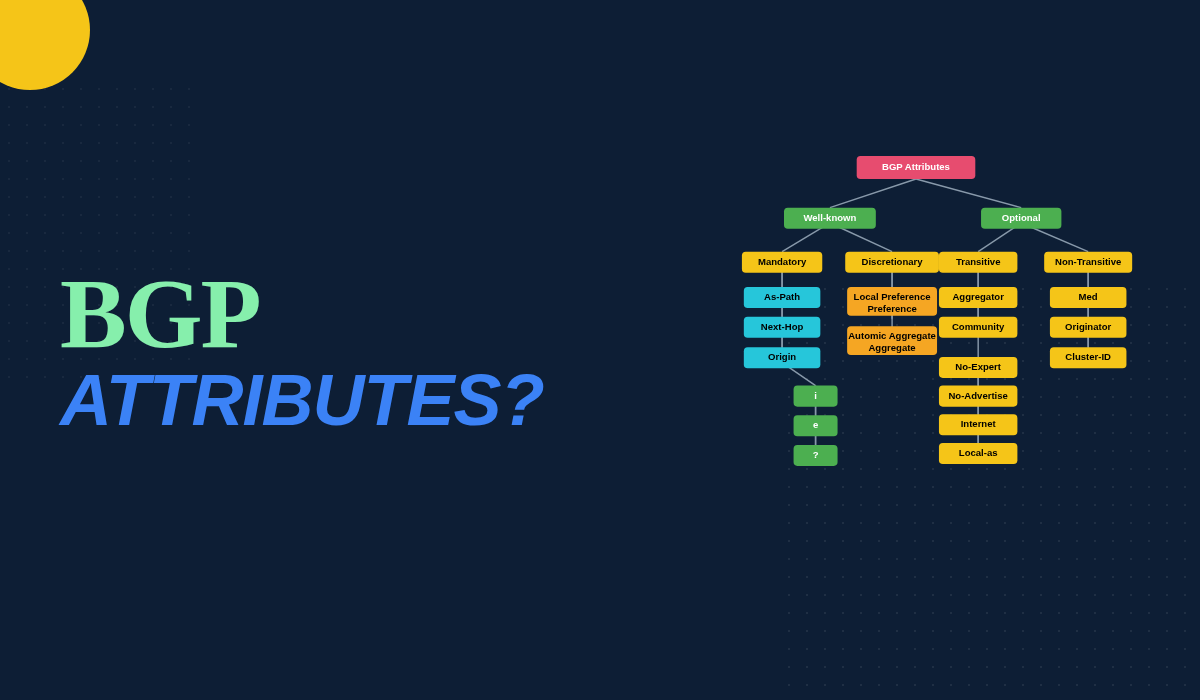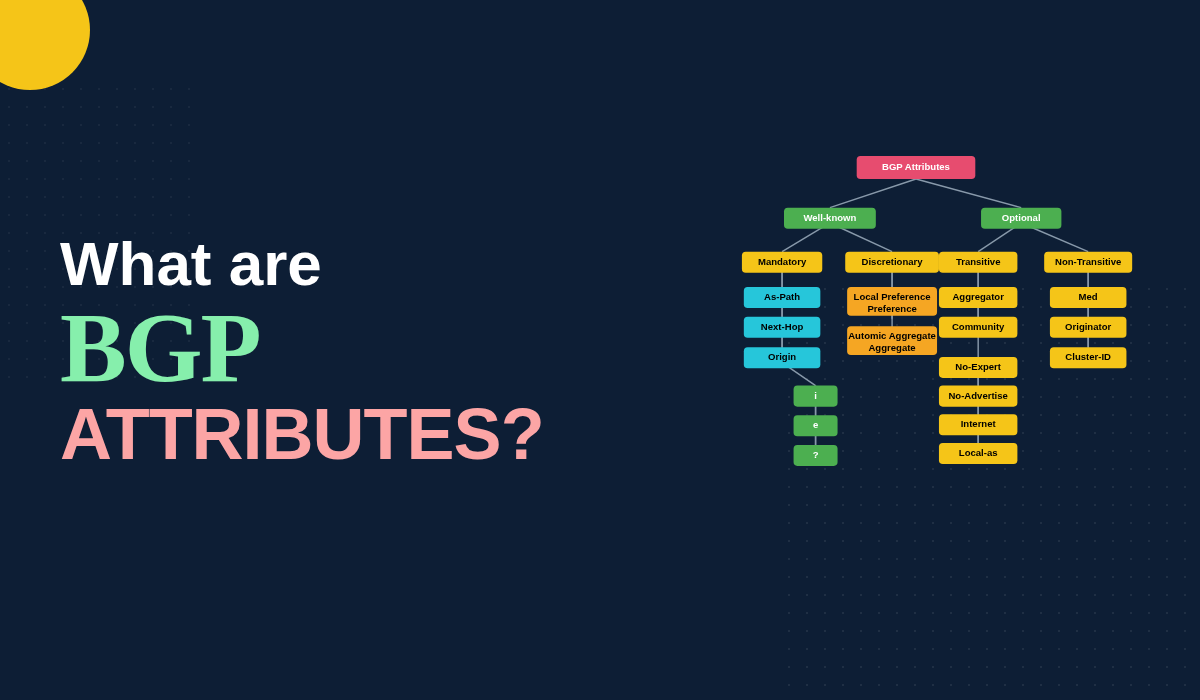--- a/index.html
+++ b/index.html
@@ -74,26 +74,27 @@
     .title-bgp {
       color: #86efac;
       font-size: 100px;
       font-weight: 900;
       line-height: 1.0;
       font-family: Liberation Serif, serif;
       letter-spacing: -2px;
     }
 
     .title-attributes {
-      color: #fca5a5;
+      color: #3b82f6;
       font-size: 72px;
       font-weight: 900;
       line-height: 1.0;
       font-family: Arial, sans-serif;
       letter-spacing: -1px;
+      font-style: italic;
     }
 
     
     .diagram-section {
       position: absolute;
       right: 4px;
       top: 50%;
       transform: translateY(-48%);
       width: 560px;
       height: 440px;
@@ -135,21 +136,20 @@
   </style>
 </head>
 <body>
 
 <div class="bg-container">
   <div class="dot-pattern-right"></div>
   <div class="dot-pattern-left"></div>
   <div class="circle-yellow"></div>
 
   <div class="left-section">
-    <div class="title-what-are">What are</div>
     <div class="title-bgp">BGP</div>
     <div class="title-attributes">ATTRIBUTES?</div>
   </div>
 
   <div class="diagram-section">
     <svg class="diagram-svg" viewBox="0 0 560 460">
 
       <line class="connector" x1="280" y1="42" x2="190" y2="72"></line>
       <line class="connector" x1="280" y1="42" x2="390" y2="72"></line>
 

